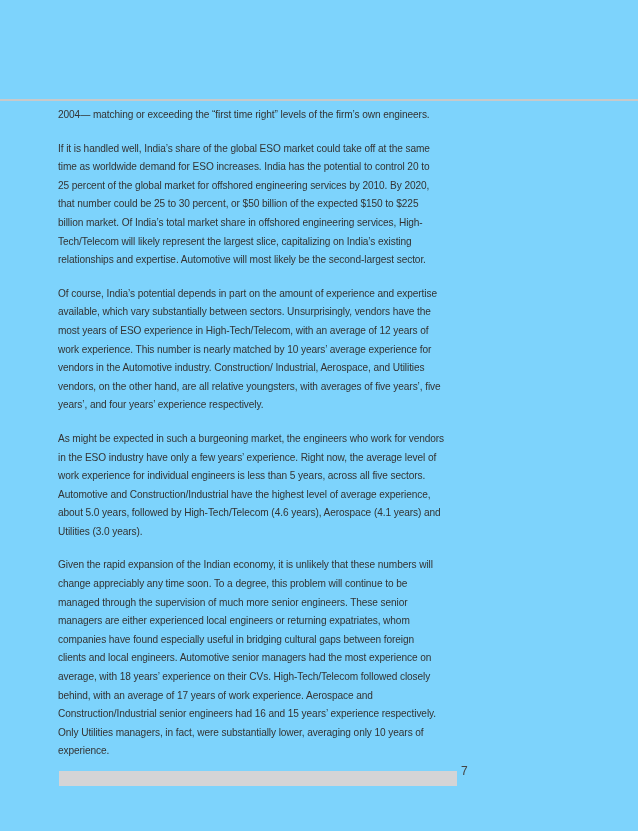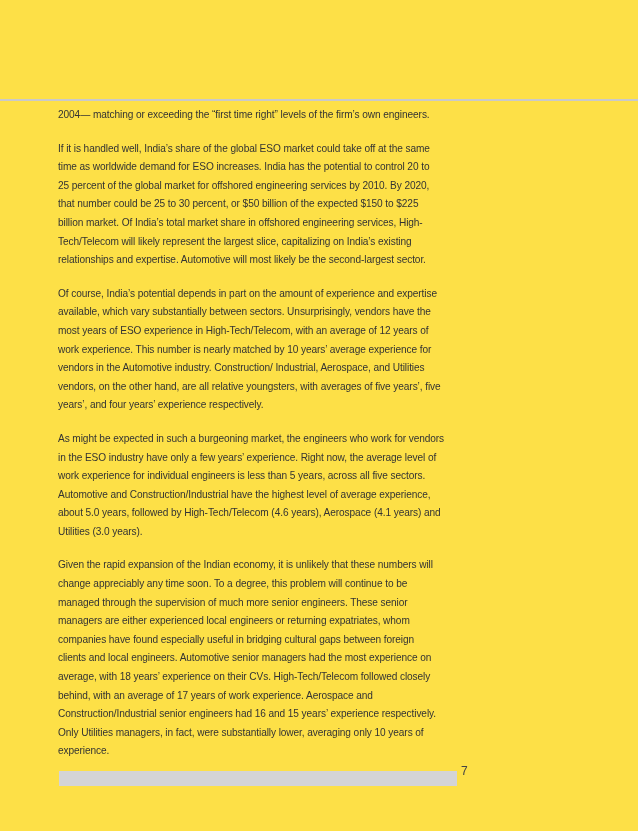--- a/index.html
+++ b/index.html
@@ -4,21 +4,21 @@
 <style>
   html, body {
     margin: 0;
     padding: 0;
     background: #ffffff;
   }
   .page {
     position: relative;
     width: 638px;
     height: 831px;
-    background: #fde047;
+    background: #7dd3fc;
     overflow: hidden;
     font-family: "Liberation Sans", "DejaVu Sans", sans-serif;
   }
   .top-divider {
     position: absolute;
     left: 0;
     top: 99px;
     width: 638px;
     height: 2px;
     background: #c9c9c9;

